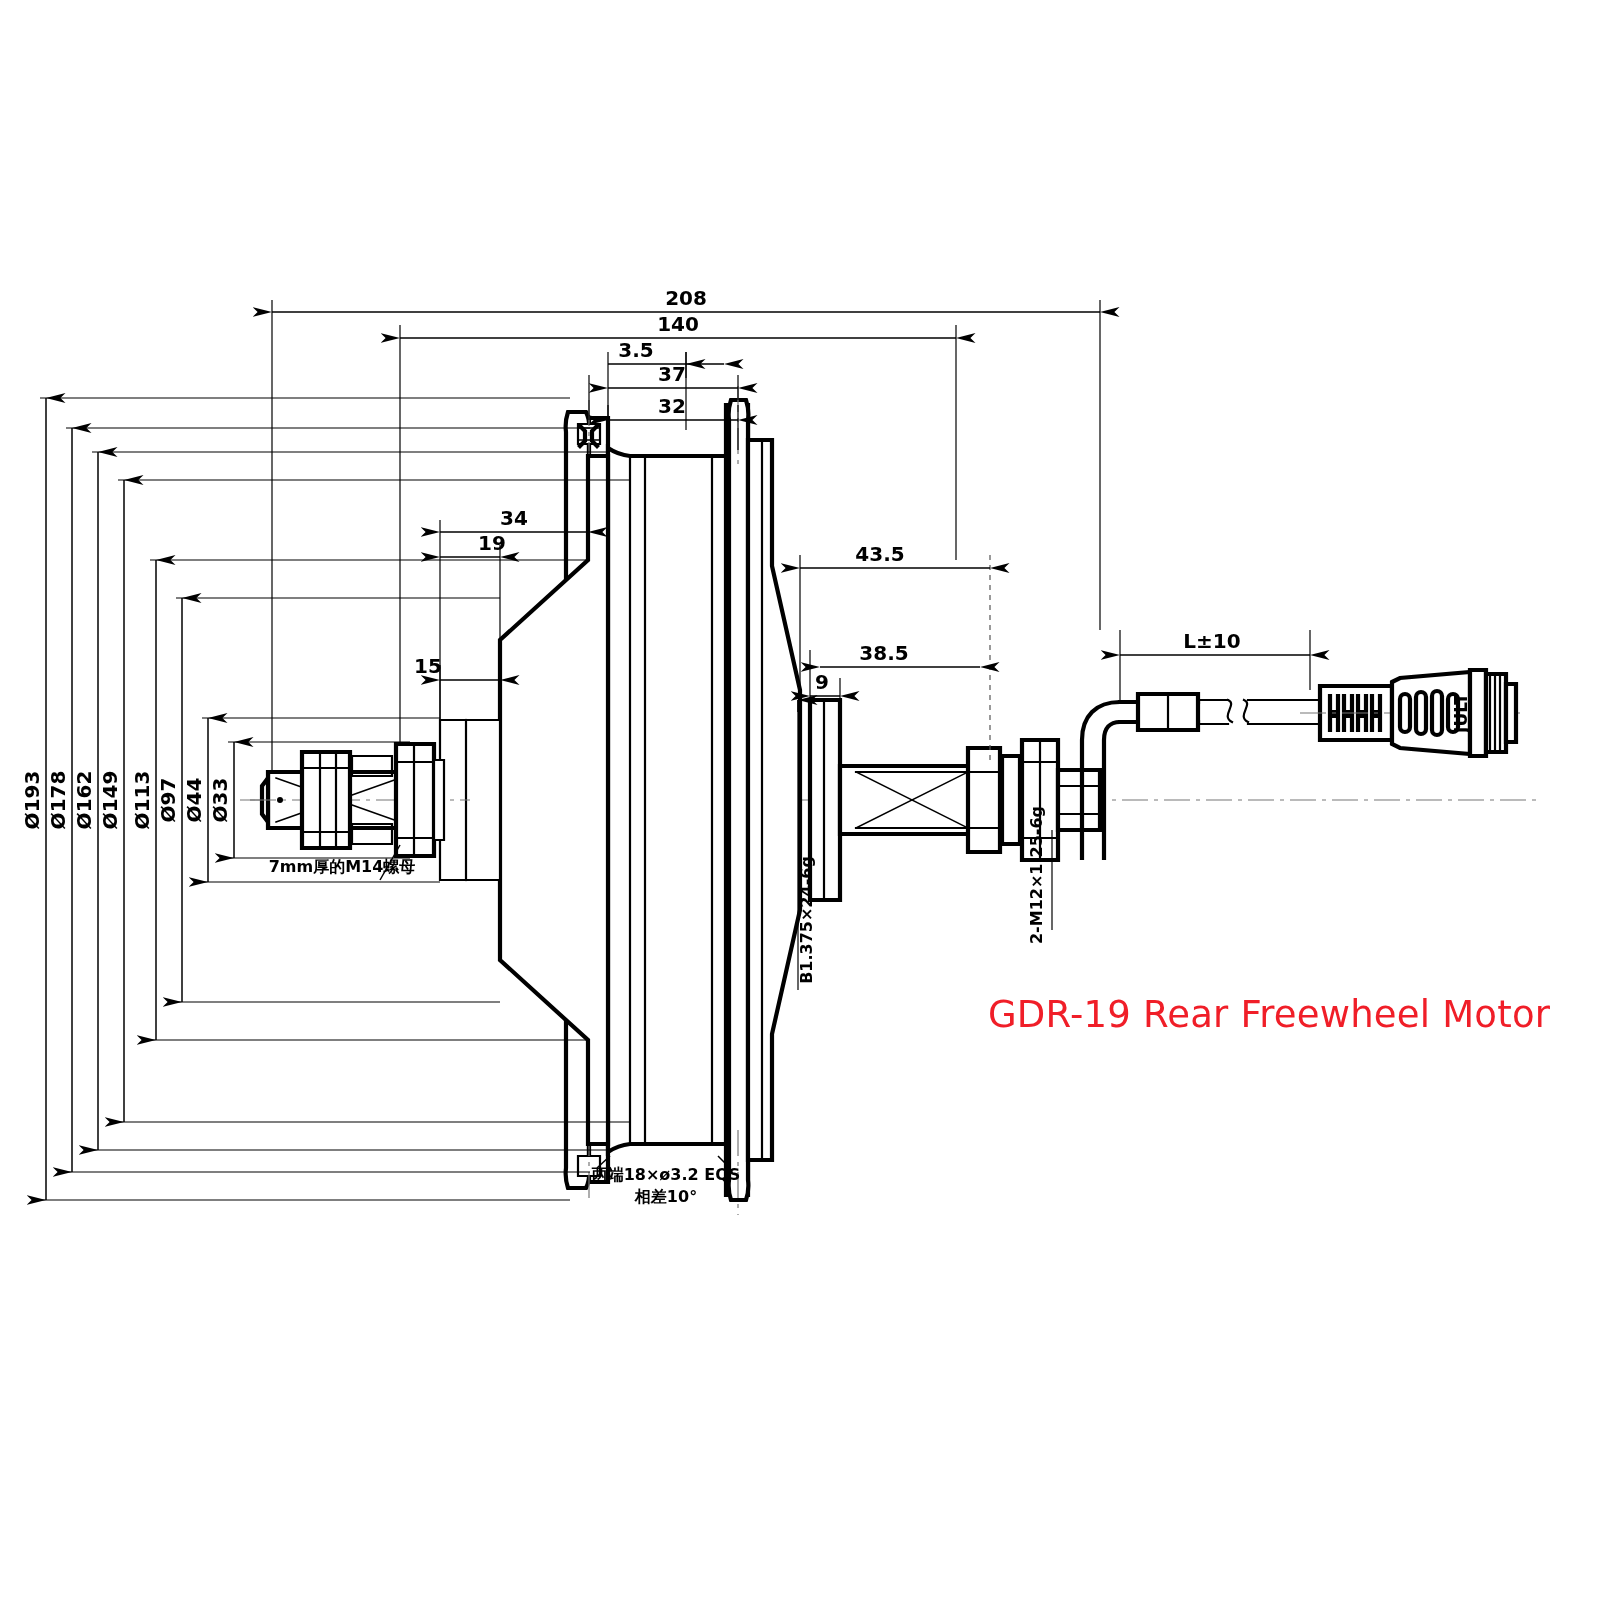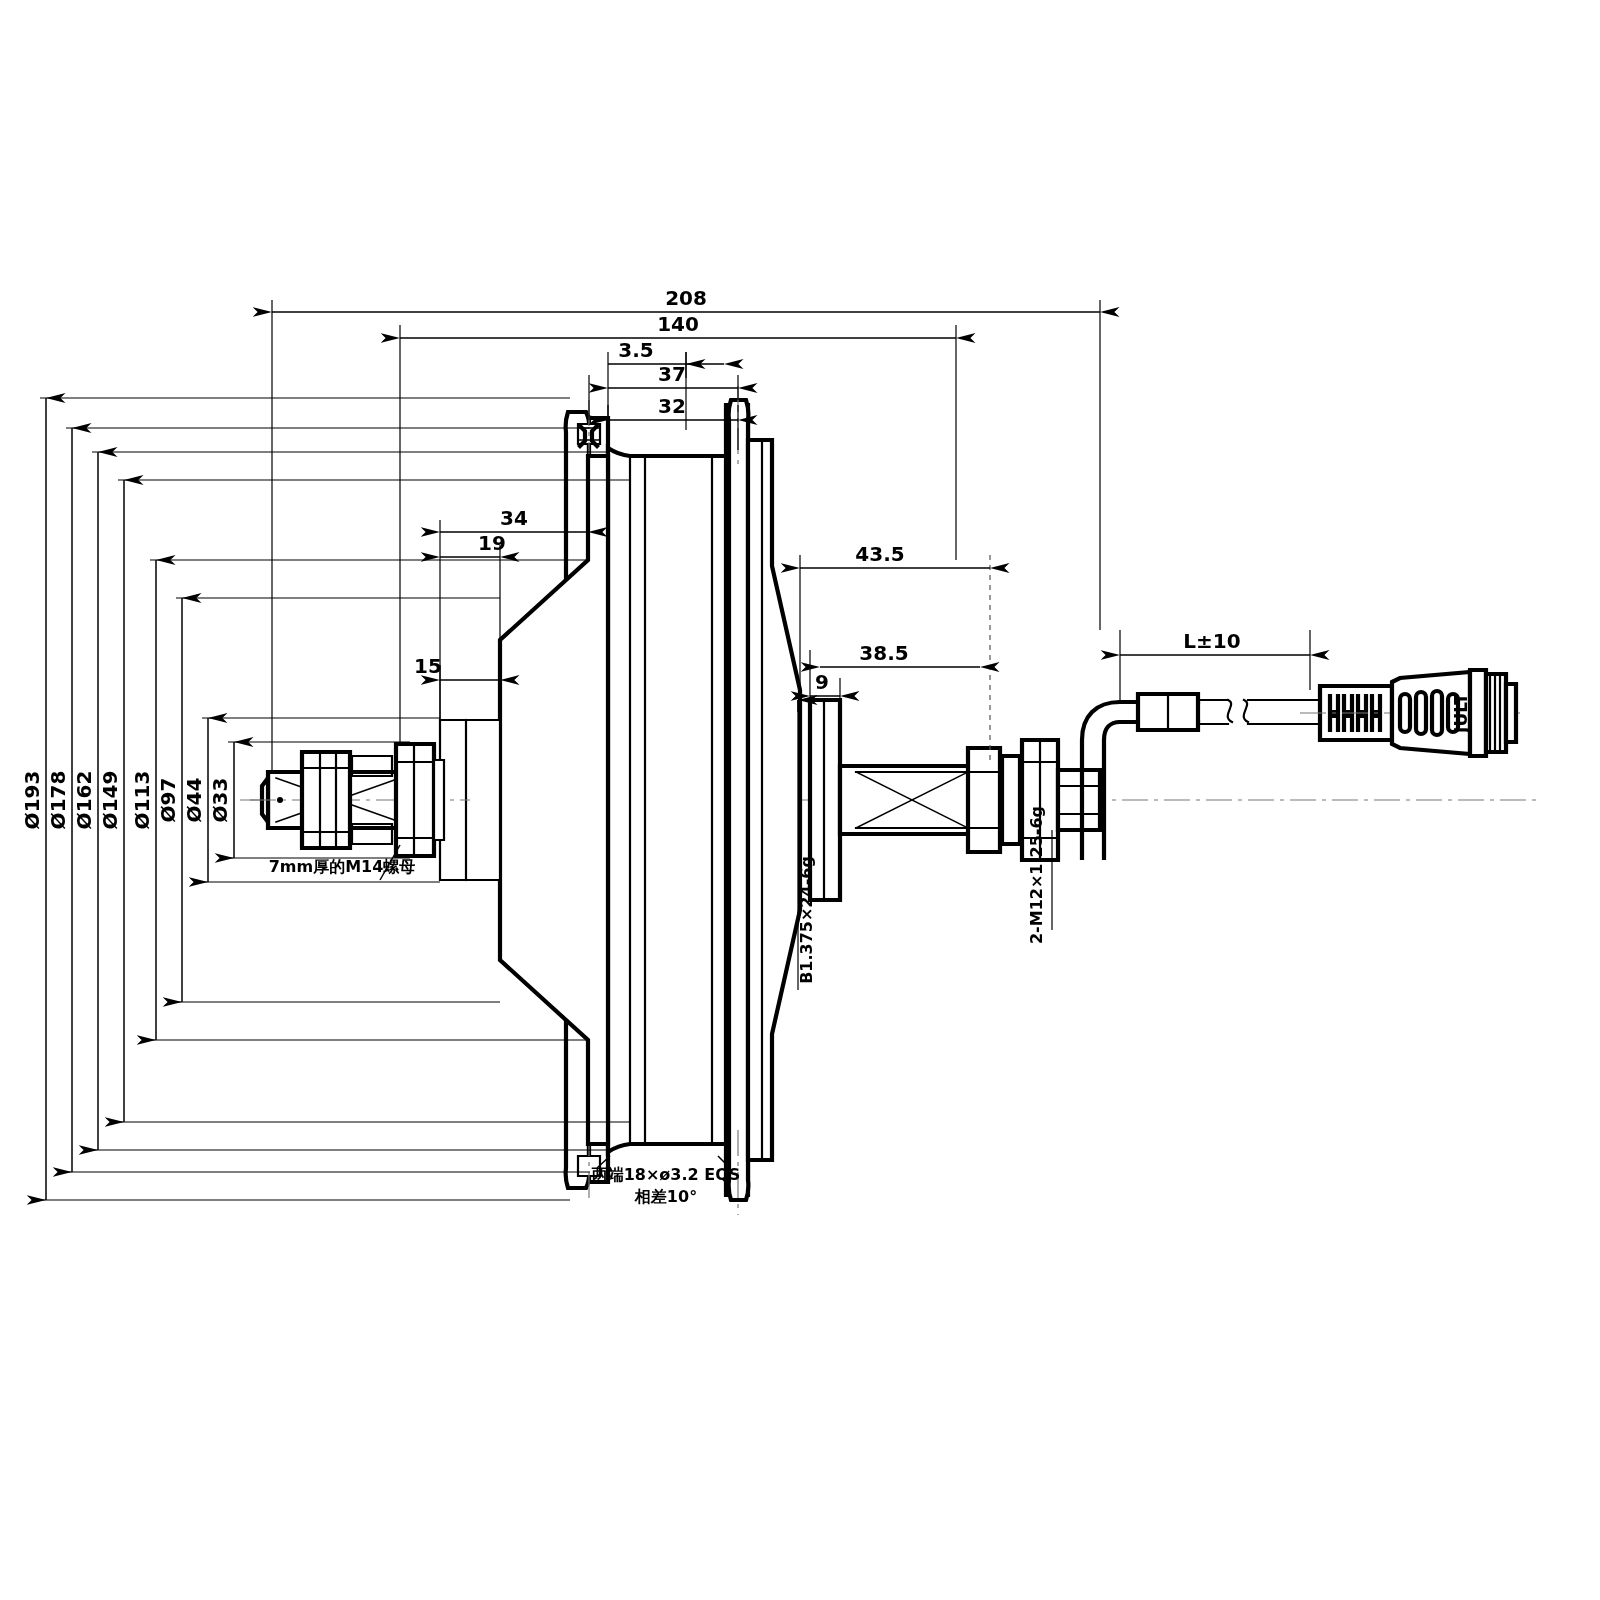--- a/index.html
+++ b/index.html
@@ -440,14 +440,15 @@
 
     <g>
       <line class="dim" x1="597" y1="1168" x2="610" y2="1156"></line>
       <line class="dim" x1="730" y1="1168" x2="718" y2="1156"></line>
       <text class="notetext" x="666" y="1180">两端18×ø3.2 EQS</text>
       <text class="notetext" x="666" y="1202">相差10°</text>
     </g>
 
   </svg>
 
+  <div class="title-label">GDR-19 Rear Freewheel Motor</div>
 
 </div>
 
 </body></html>

